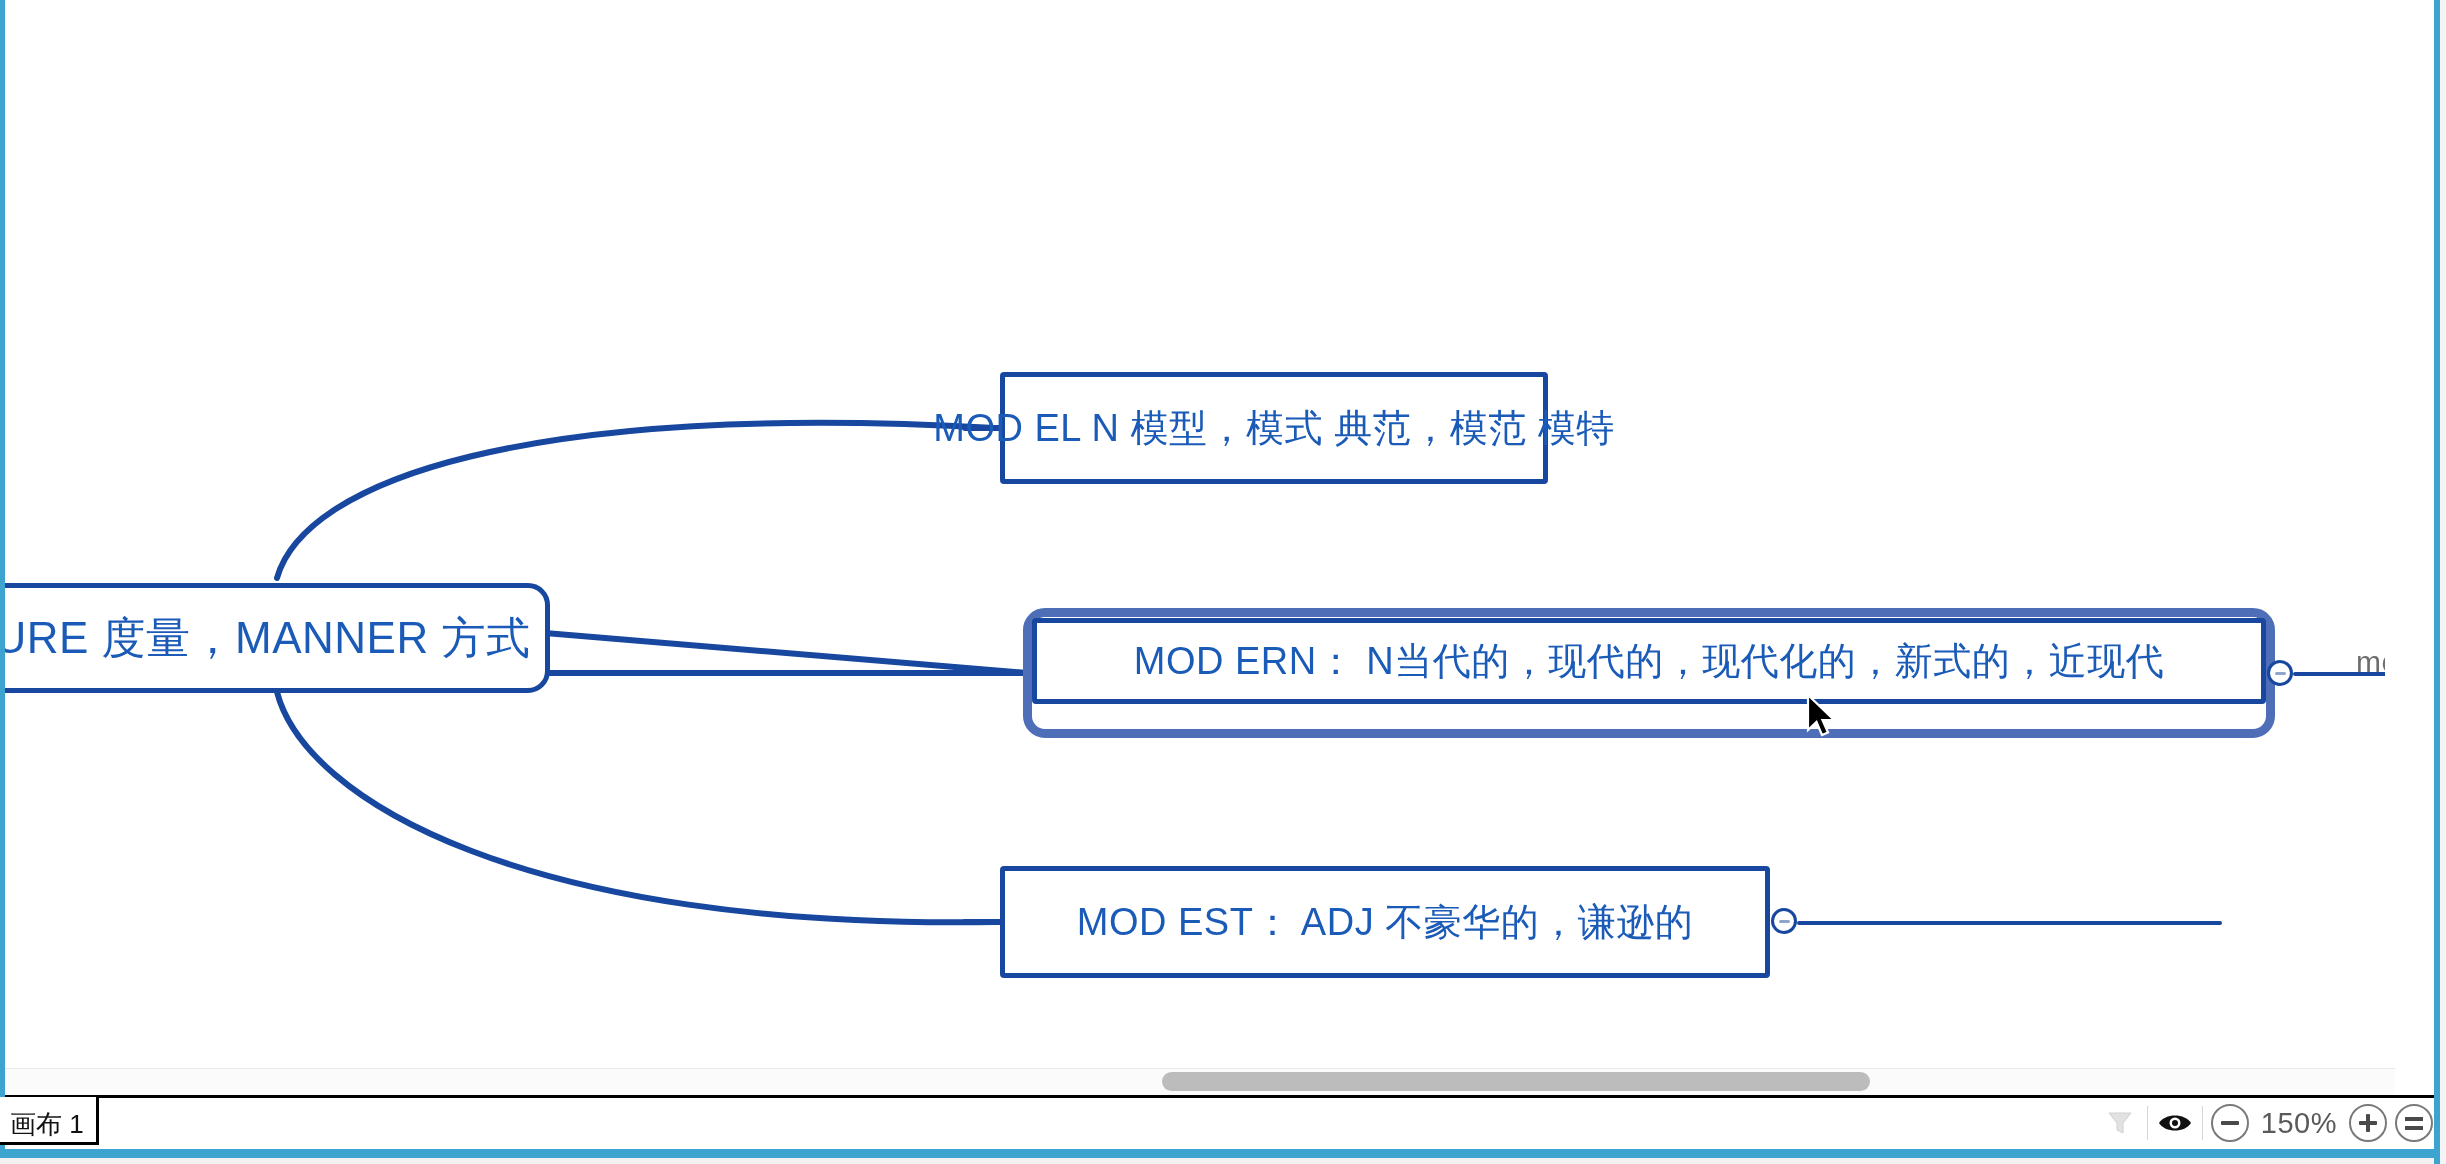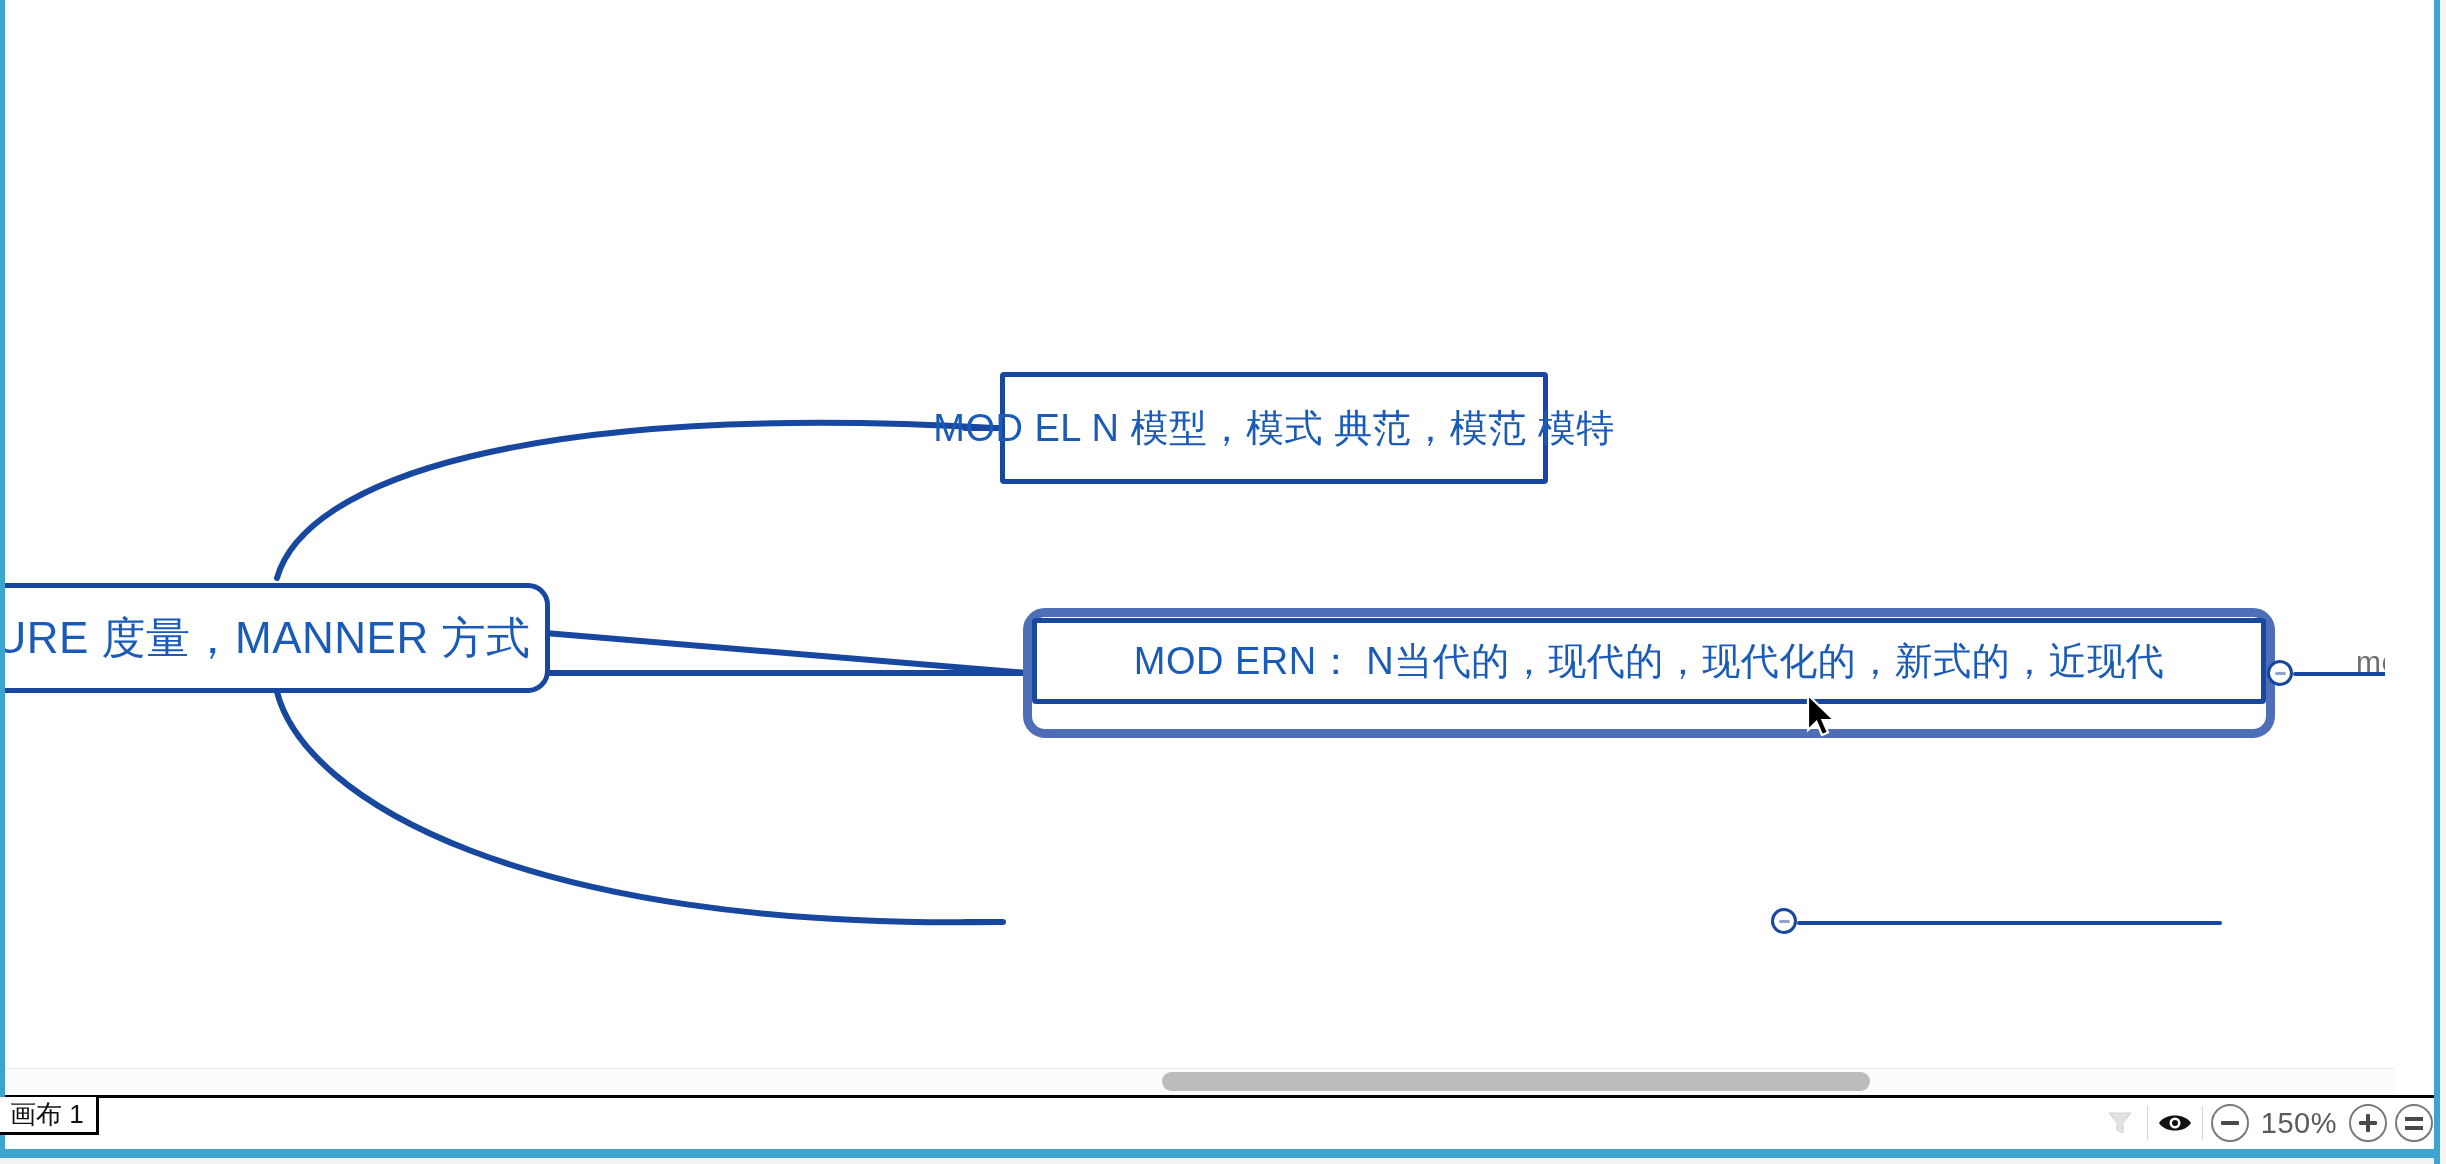--- a/index.html
+++ b/index.html
@@ -182,21 +182,21 @@
     background: #ffffff;
     border-top: 3px solid #000000;
     box-sizing: border-box;
     display: flex;
     align-items: center;
   }
   .sheet-tab {
     position: absolute;
     left: 0px;
     top: 1097px;
-    height: 38px;
+    height: 48px;
     padding: 0 12px 0 10px;
     background: #ffffff;
     border-right: 3px solid #000000;
     border-bottom: 3px solid #000000;
     display: flex;
     align-items: flex-end;
     font-size: 26px;
     color: #111111;
     box-sizing: border-box;
   }
@@ -326,20 +326,23 @@
 
     <div class="node node-1">
       <span>MOD EL  N 模型，模式 典范，模范 模特</span>
     </div>
 
     <div class="selection-halo"></div>
     <div class="node node-2">
       <span>MOD ERN： N当代的，现代的，现代化的，新式的，近现代</span>
     </div>
 
+    <div class="node node-3">
+      <span>MOD EST： ADJ 不豪华的，谦逊的</span>
+    </div>
 
     <div class="collapse-dot dot-node2">
       <span class="bar"></span>
     </div>
     <div class="collapse-dot dot-node3">
       <span class="bar"></span>
     </div>
 
     <div class="sub-line sub-line-2"></div>
     <div class="sub-line sub-line-3"></div>

